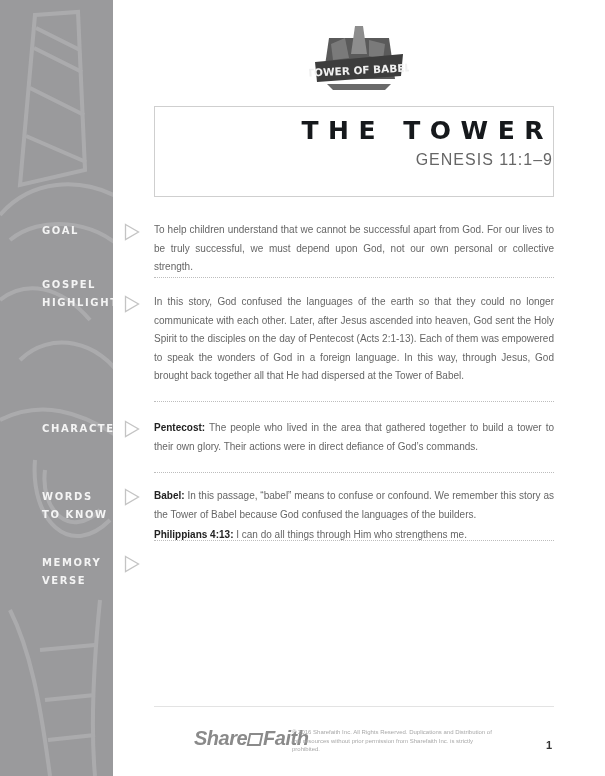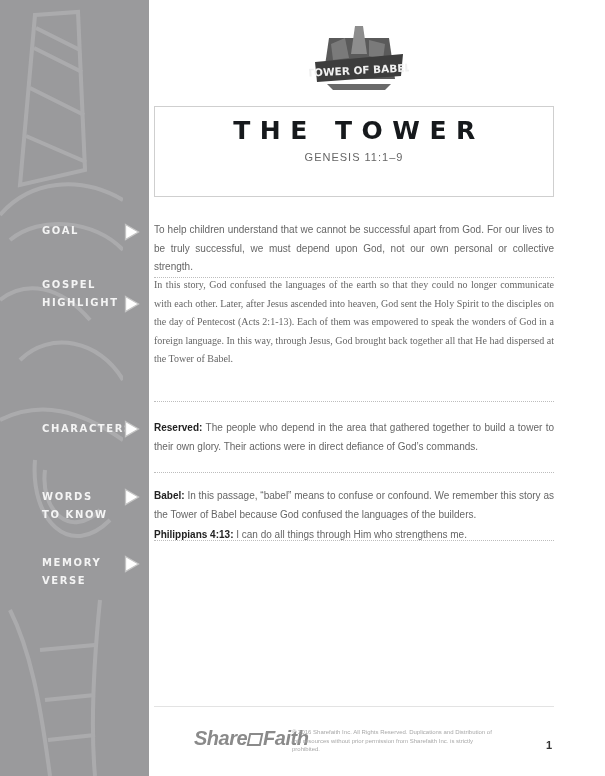--- a/index.html
+++ b/index.html
@@ -1,46 +1,46 @@
 <!DOCTYPE html>
 <html><head>
   <meta charset="utf-8">
   <style>
     * { box-sizing: border-box; margin: 0; padding: 0; }
     html, body { width: 605px; height: 776px; background: #ffffff; overflow: hidden; }
     body { position: relative; font-family: "Liberation Sans", sans-serif; color: #555; }
 
     .sidebar {
-      position: absolute; left: 0; top: 0; width: 149px; height: 776px;
+      position: absolute; left: 0; top: 0; width: 113px; height: 776px;
       background: #9a9a9c; overflow: hidden;
     }
     .sidebar svg.art { position: absolute; left: 0; top: 0; }
 
     .side-label {
       position: absolute; left: 42px; color: #f4f4f4;
       font-family: "DejaVu Sans", sans-serif; font-weight: bold;
       font-size: 10px; letter-spacing: 1.6px; line-height: 18px;
     }
 
     .arrow { position: absolute; left: 124px; width: 16px; height: 18px; }
 
     .logo-badge { position: absolute; left: 309px; top: 24px; width: 100px; height: 70px; }
 
     .title-box {
       position: absolute; left: 154px; top: 106px; width: 400px; height: 91px;
-      border: 1.5px solid #cfcfcf; text-align: center; background: #fff;
+      border: 1.5px solid #cfcfcf; text-align: right; background: #fff;
     }
     .title-line {
       font-family: "DejaVu Sans", sans-serif; font-weight: bold; color: #16191c;
       font-size: 25px; letter-spacing: 9.5px; line-height: 28px;
     }
     .title-line.l1 { margin-top: 10px; padding-left: 10px; }
     .title-line.l2 { padding-left: 10px; }
     .title-ref {
-      font-family: "Liberation Sans", sans-serif; color: #666; font-size: 11px;
+      font-family: "Liberation Sans", sans-serif; color: #666; font-size: 16px;
       letter-spacing: 1px; margin-top: 6px;
     }
 
     .body-text {
       position: absolute; left: 154px; width: 400px;
       font-family: "Liberation Sans", sans-serif; font-size: 10px; color: #666;
       line-height: 18.5px; text-align: justify;
     }
     .body-text b { color: #222; font-weight: bold; }
 
@@ -139,27 +139,27 @@
 <div class="title-box">
   <div class="title-line l1">THE TOWER</div>
   <div class="title-ref">GENESIS 11:1–9</div>
 </div>
 
 <div class="body-text" style="top:221px;">
   <span>To help children understand that we cannot be successful apart from God. For our lives to be truly successful, we must depend upon God, not our own personal or collective strength.</span>
 </div>
 <div class="divider" style="top:277px;"></div>
 
-<div class="body-text" style="top:276px;font-family:Liberation Serif, serif;">
+<div class="body-text" style="top:293px;">
   <span>In this story, God confused the languages of the earth so that they could no longer communicate with each other. Later, after Jesus ascended into heaven, God sent the Holy Spirit to the disciples on the day of Pentecost (Acts 2:1-13). Each of them was empowered to speak the wonders of God in a foreign language. In this way, through Jesus, God brought back together all that He had dispersed at the Tower of Babel.</span>
 </div>
 <div class="divider" style="top:401px;"></div>
 
 <div class="body-text" style="top:419px;">
-  <b>Reserved:</b><span> The people who depend in the area that gathered together to build a tower to their own glory. Their actions were in direct defiance of God’s commands.</span>
+  <b>Pentecost:</b><span> The people who lived in the area that gathered together to build a tower to their own glory. Their actions were in direct defiance of God’s commands.</span>
 </div>
 <div class="divider" style="top:472px;"></div>
 
 <div class="body-text" style="top:487px;">
   <b>Babel:</b><span> In this passage, “babel” means to confuse or confound. We remember this story as the Tower of Babel because God confused the languages of the builders.</span>
 </div>
 <div class="divider" style="top:540px;"></div>
 
 <div class="body-text" style="top:526px;">
   <b>Philippians 4:13:</b><span> I can do all things through Him who strengthens me.</span>

